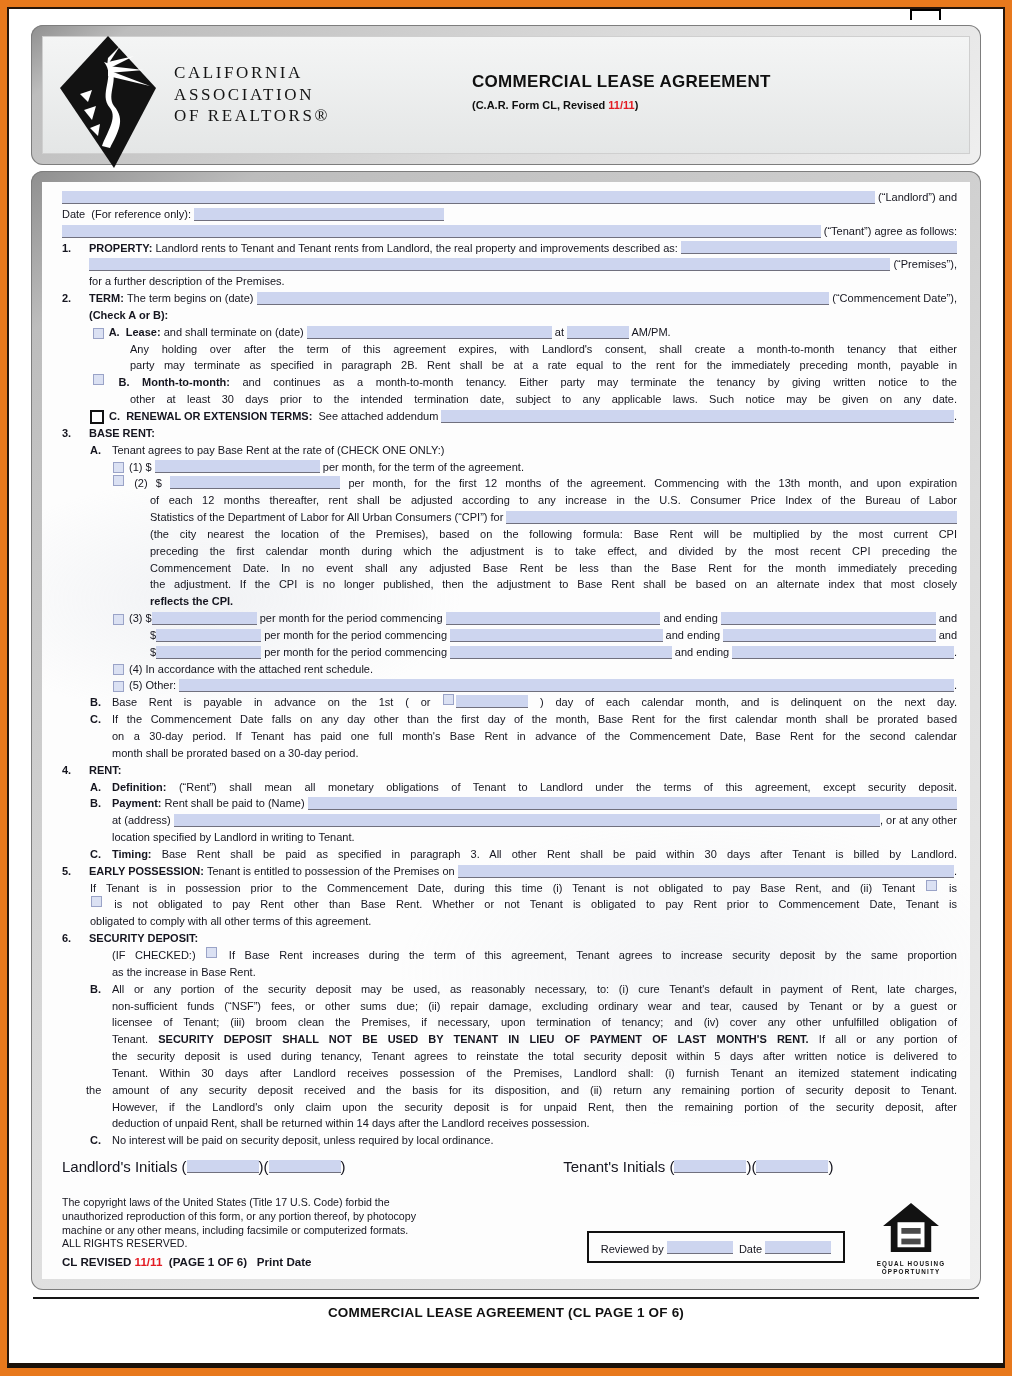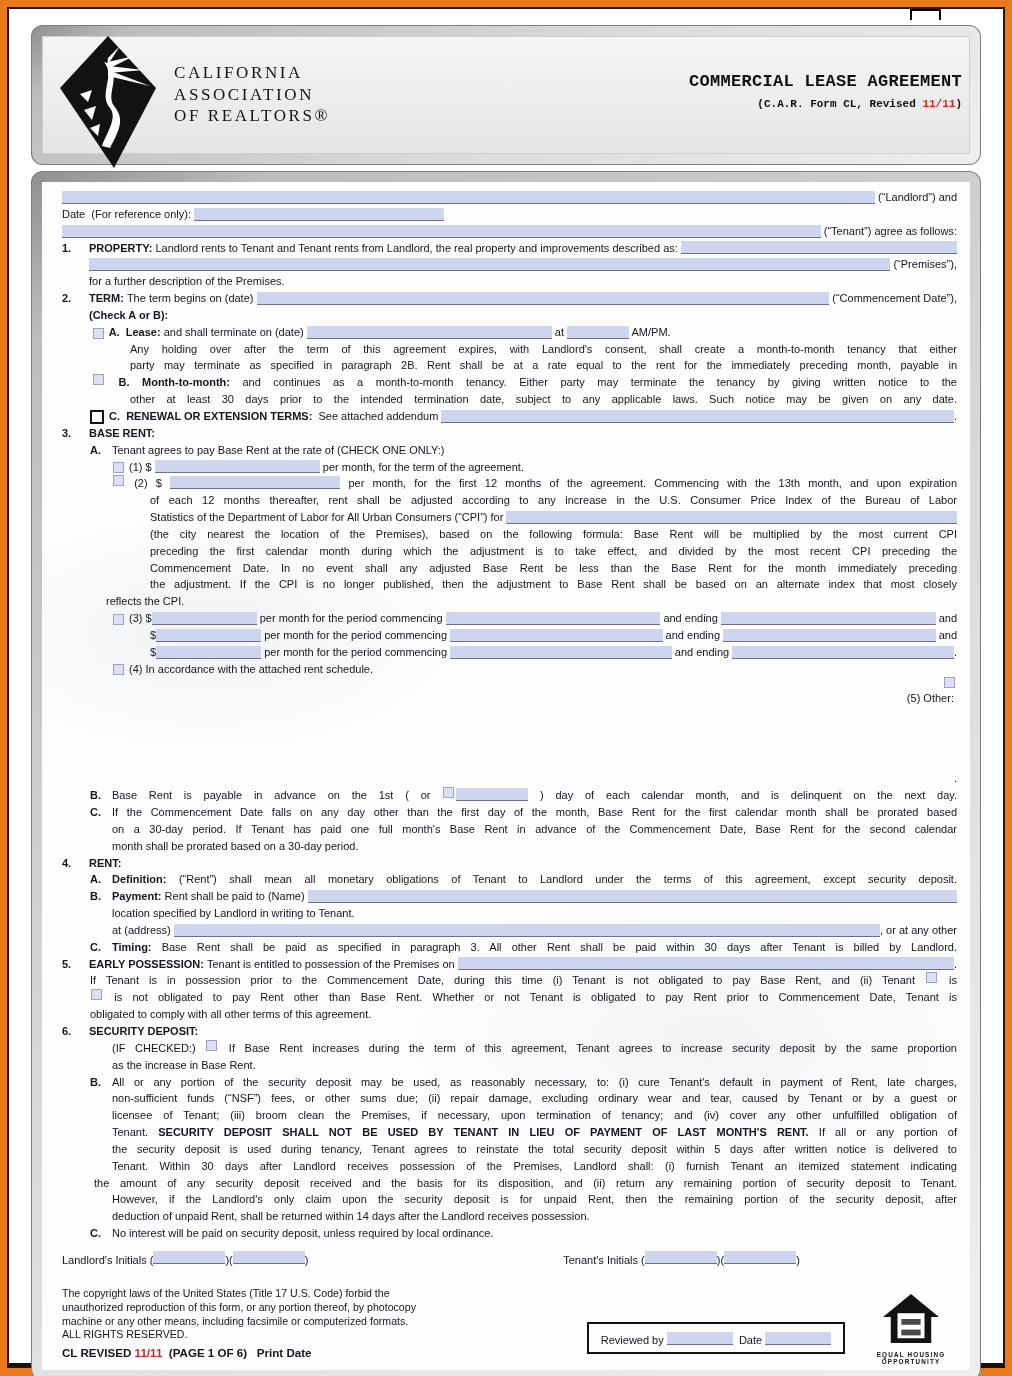--- a/index.html
+++ b/index.html
@@ -17,21 +17,21 @@
        box-shadow:inset 0 0 0 1px #cfcfcf;}
   .main-inner{padding:7px 13px 4px 20px;position:relative;
        background:
         radial-gradient(ellipse 420px 200px at 18% 38%, rgba(198,204,216,.22), transparent 60%),
         radial-gradient(ellipse 520px 260px at 72% 72%, rgba(198,204,216,.18), transparent 60%),
         #fdfdfd;}
 
   .logo-wrap{position:absolute;left:10px;top:0px;width:112px;height:132px;}
   .org{position:absolute;left:132px;top:26px;font-family:"Liberation Serif",serif;font-size:17px;
        letter-spacing:2.6px;color:#141414;line-height:21.5px;white-space:pre;}
-  .title-block{position:absolute;left:430px;right:8px;top:36px;text-align:right;font-family:Liberation Mono, monospace;}
+  .title-block{position:absolute;left:430px;right:8px;top:36px;text-align:left;}
   .title{font-size:17px;font-weight:bold;letter-spacing:.3px;color:#101010;}
   .subtitle{font-size:11px;font-weight:bold;margin-top:7px;color:#101010;}
 
   .line{line-height:16.85px;min-height:16.85px;font-size:11px;}
   .line.flex{display:flex;align-items:flex-end;white-space:pre;}
   .line.plain{display:block;white-space:pre;}
   .line.just{display:block;white-space:normal;text-align:justify;text-align-last:justify;}
   .t{}
   .b{font-weight:bold;}
   .r{color:#e31b23;}
@@ -40,21 +40,21 @@
   .let{font-weight:bold;display:inline-block;width:22px;}
   .bl{background:#cdd5ef;border-bottom:1px solid #70707e;height:12px;display:inline-block;vertical-align:baseline;}
   .flex .bl{margin-bottom:2px;}
   .fx{flex:1 1 60px;}
   .sp{flex:1 1 auto;}
   .cb{width:9px;height:9px;background:#dbe1f3;border:1px solid #9aa3c7;display:inline-block;margin:0 2px 2px 1px;}
   .cbx{width:10px;height:10px;background:#fff;border:2px solid #121212;display:inline-block;margin:0 2px 1px 0;}
   .just .cb,.just .cbx{vertical-align:-1px;}
   .just .bl{vertical-align:-2px;}
 
-  .initials-row{display:flex;margin-top:9px;font-size:11px;}
+  .initials-row{display:flex;margin-top:9px;font-size:15px;}
   .init-left{flex:1 1 auto;display:flex;align-items:flex-end;white-space:pre;}
   .init-right{width:44%;display:flex;align-items:flex-end;white-space:pre;}
   .init-left .bl,.init-right .bl{width:72px;margin-bottom:2px;}
 
   .bottom-row{display:flex;margin-top:21px;}
   .copy-col{width:505px;font-size:10.6px;line-height:13.8px;}
   .cline{display:block;}
   .rev-line{font-weight:bold;font-size:11.6px;margin-top:4px;white-space:pre;}
   .mid-col{flex:1 1 auto;display:flex;align-items:flex-end;justify-content:center;padding-bottom:12px;}
   .reviewed{border:2px solid #111;padding:8px 12px 6px;display:flex;align-items:flex-end;
@@ -115,50 +115,50 @@
             <div class="line flex" style="margin-left: 0px;"><span class="num">3.</span><span class="b">BASE RENT:</span></div>
             <div class="line flex" style="margin-left: 28px;"><span class="let">A.</span><span class="t">Tenant agrees to pay Base Rent at the rate of (CHECK ONE ONLY:)</span></div>
             <div class="line flex" style="margin-left: 50px;"><span class="cb"></span><span class="t"> (1) $ </span><span class="bl" style="width: 165px;"></span><span class="t"> per month, for the term of the agreement.</span><span class="sp"></span></div>
             <div class="line just" style="margin-left: 50px;"><span class="cb"></span><span class="t"> (2) $ </span><span class="bl" style="width: 170px;"></span><span class="t"> per month, for the first 12 months of the agreement. Commencing with the 13th month, and upon expiration</span></div>
             <div class="line just" style="margin-left: 88px;"><span class="t">of each 12 months thereafter, rent shall be adjusted according to any increase in the U.S. Consumer Price Index of the Bureau of Labor</span></div>
             <div class="line flex" style="margin-left: 88px;"><span class="t">Statistics of the Department of Labor for All Urban Consumers (“CPI”) for </span><span class="bl fx"></span></div>
             <div class="line just" style="margin-left: 88px;"><span class="t">(the city nearest the location of the Premises), based on the following formula: Base Rent will be multiplied by the most current CPI</span></div>
             <div class="line just" style="margin-left: 88px;"><span class="t">preceding the first calendar month during which the adjustment is to take effect, and divided by the most recent CPI preceding the</span></div>
             <div class="line just" style="margin-left: 88px;"><span class="t">Commencement Date. In no event shall any adjusted Base Rent be less than the Base Rent for the month immediately preceding</span></div>
             <div class="line just" style="margin-left: 88px;"><span class="t">the adjustment. If the CPI is no longer published, then the adjustment to Base Rent shall be based on an alternate index that most closely</span></div>
-            <div class="line plain" style="margin-left: 44px;"><span class="t">reflects the CPI.</span></div>
+            <div class="line plain" style="margin-left: 88px; font-weight: bold;"><span class="t">reflects the CPI.</span></div>
             <div class="line flex" style="margin-left: 50px;"><span class="cb"></span><span class="t"> (3) $</span><span class="bl" style="width: 105px;"></span><span class="t"> per month for the period commencing </span><span class="bl fx"></span><span class="t"> and ending </span><span class="bl fx"></span><span class="t"> and</span></div>
             <div class="line flex" style="margin-left: 88px;"><span class="t">$</span><span class="bl" style="width: 105px;"></span><span class="t"> per month for the period commencing </span><span class="bl fx"></span><span class="t"> and ending </span><span class="bl fx"></span><span class="t"> and</span></div>
             <div class="line flex" style="margin-left: 88px;"><span class="t">$</span><span class="bl" style="width: 105px;"></span><span class="t"> per month for the period commencing </span><span class="bl fx"></span><span class="t"> and ending </span><span class="bl fx"></span><span class="t">.</span></div>
             <div class="line flex" style="margin-left: 50px;"><span class="cb"></span><span class="t"> (4) In accordance with the attached rent schedule.</span></div>
-            <div class="line flex" style="margin-left: 50px; flex-direction: column;"><span class="cb"></span><span class="t"> (5) Other: </span><span class="bl fx"></span><span class="t">.</span></div>
+            <div class="line flex" style="margin-left: 50px;"><span class="cb"></span><span class="t"> (5) Other: </span><span class="bl fx"></span><span class="t">.</span></div>
             <div class="line just" style="margin-left: 28px;"><span class="let">B.</span><span class="t">Base Rent is payable in advance on the 1st ( or </span><span class="cb"></span><span class="bl" style="width: 72px;"></span><span class="t"> ) day of each calendar month, and is delinquent on the next day.</span></div>
             <div class="line just" style="margin-left: 28px;"><span class="let">C.</span><span class="t">If the Commencement Date falls on any day other than the first day of the month, Base Rent for the first calendar month shall be prorated based</span></div>
             <div class="line just" style="margin-left: 50px;"><span class="t">on a 30-day period. If Tenant has paid one full month's Base Rent in advance of the Commencement Date, Base Rent for the second calendar</span></div>
             <div class="line plain" style="margin-left: 50px;"><span class="t">month shall be prorated based on a 30-day period.</span></div>
             <div class="line flex" style="margin-left: 0px;"><span class="num">4.</span><span class="b">RENT:</span></div>
             <div class="line just" style="margin-left: 28px;"><span class="let">A.</span><span class="b">Definition: </span><span class="t">(“Rent”) shall mean all monetary obligations of Tenant to Landlord under the terms of this agreement, except security deposit.</span></div>
             <div class="line flex" style="margin-left: 28px;"><span class="let">B.</span><span class="b">Payment: </span><span class="t">Rent shall be paid to (Name) </span><span class="bl fx"></span></div>
+            <div class="line flex" style="margin-left: 50px;"><span class="t">at (address) </span><span class="bl fx"></span><span class="t">, or at any other</span></div>
             <div class="line plain" style="margin-left: 50px;"><span class="t">location specified by Landlord in writing to Tenant.</span></div>
-            <div class="line flex" style="margin-left: 50px;"><span class="t">at (address) </span><span class="bl fx"></span><span class="t">, or at any other</span></div>
             <div class="line just" style="margin-left: 28px;"><span class="let">C.</span><span class="b">Timing: </span><span class="t">Base Rent shall be paid as specified in paragraph 3.  All other Rent shall be paid within 30 days after Tenant is billed by Landlord.</span></div>
             <div class="line flex" style="margin-left: 0px;"><span class="num">5.</span><span class="b">EARLY POSSESSION: </span><span class="t">Tenant is entitled to possession of the Premises on </span><span class="bl fx"></span><span class="t">.</span></div>
             <div class="line just" style="margin-left: 28px;"><span class="t">If Tenant is in possession prior to the Commencement Date, during this time (i) Tenant is not obligated to pay Base Rent, and (ii) Tenant </span><span class="cb"></span><span class="t"> is</span></div>
             <div class="line just" style="margin-left: 28px;"><span class="cb"></span><span class="t"> is not obligated to pay Rent other than Base Rent. Whether or not Tenant is obligated to pay Rent prior to Commencement Date, Tenant is</span></div>
             <div class="line plain" style="margin-left: 28px;"><span class="t">obligated to comply with all other terms of this agreement.</span></div>
             <div class="line flex" style="margin-left: 0px;"><span class="num">6.</span><span class="b">SECURITY DEPOSIT:</span></div>
             <div class="line just" style="margin-left: 50px;"><span class="t">(IF CHECKED:) </span><span class="cb"></span><span class="t"> If Base Rent increases during the term of this agreement, Tenant agrees to increase security deposit by the same proportion</span></div>
             <div class="line plain" style="margin-left: 50px;"><span class="t">as the increase in Base Rent.</span></div>
             <div class="line just" style="margin-left: 28px;"><span class="let">B.</span><span class="t">All or any portion of the security deposit may be used, as reasonably necessary, to: (i) cure Tenant's default in payment of Rent, late charges,</span></div>
             <div class="line just" style="margin-left: 50px;"><span class="t">non-sufficient funds (“NSF”) fees, or other sums due; (ii) repair damage, excluding ordinary wear and tear, caused by Tenant or by a guest or</span></div>
             <div class="line just" style="margin-left: 50px;"><span class="t">licensee of Tenant; (iii) broom clean the Premises, if necessary, upon termination of tenancy; and (iv) cover any other unfulfilled obligation of</span></div>
             <div class="line just" style="margin-left: 50px;"><span class="t">Tenant. </span><span class="b">SECURITY DEPOSIT SHALL NOT BE USED BY TENANT IN LIEU OF PAYMENT OF LAST MONTH'S RENT. </span><span class="t">If all or any portion of</span></div>
             <div class="line just" style="margin-left: 50px;"><span class="t">the security deposit is used during tenancy, Tenant agrees to reinstate the total security deposit within 5 days after written notice is delivered to</span></div>
             <div class="line just" style="margin-left: 50px;"><span class="t">Tenant. Within 30 days after Landlord receives possession of the Premises, Landlord shall: (i) furnish Tenant an itemized statement indicating</span></div>
-            <div class="line just" style="margin-left: 32px;"><span class="t">the amount of any security deposit received and the basis for its disposition, and (ii) return any remaining portion of security deposit to Tenant.</span></div>
+            <div class="line just" style="margin-left: 24px;"><span class="t">the amount of any security deposit received and the basis for its disposition, and (ii) return any remaining portion of security deposit to Tenant.</span></div>
             <div class="line just" style="margin-left: 50px;"><span class="t">However, if the Landlord's only claim upon the security deposit is for unpaid Rent, then the remaining portion of the security deposit, after</span></div>
             <div class="line plain" style="margin-left: 50px;"><span class="t">deduction of unpaid Rent, shall be returned within 14 days after the Landlord receives possession.</span></div>
             <div class="line flex" style="margin-left: 28px;"><span class="let">C.</span><span class="t">No interest will be paid on security deposit, unless required by local ordinance.</span></div>
           </div>
 
         <div class="initials-row">
           <div class="init-left" id="initials-left"><span class="t">Landlord's Initials (</span><span class="bl" style="width: 72px;"></span><span class="t">)(</span><span class="bl" style="width: 72px;"></span><span class="t">)</span></div>
           <div class="init-right" id="initials-right"><span class="t">Tenant's Initials (</span><span class="bl" style="width: 72px;"></span><span class="t">)(</span><span class="bl" style="width: 72px;"></span><span class="t">)</span></div>
         </div>
 

